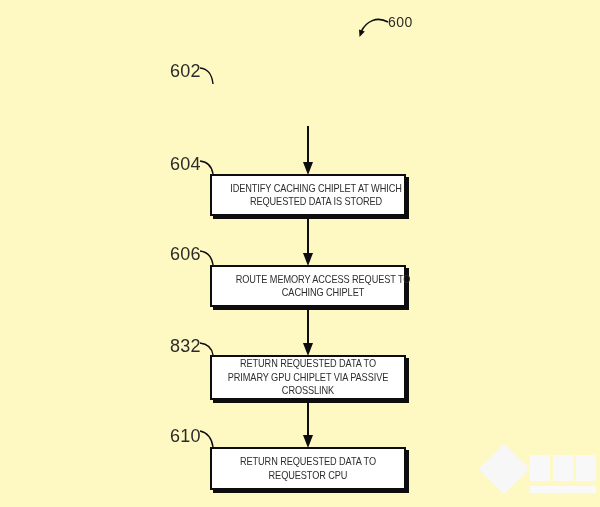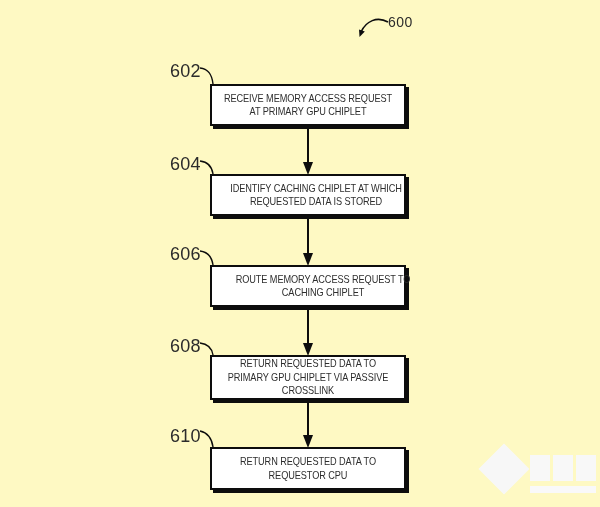--- a/index.html
+++ b/index.html
@@ -134,27 +134,23 @@
       <line x1="308" y1="400" x2="308" y2="438" stroke="#0d0d0d" stroke-width="2"></line>
       <polygon points="308,448 303,435 313,435" fill="#0d0d0d"></polygon>
     </g>
   </svg>
 
   <div class="fig-label">600</div>
 
   <div class="ref-label" style="top:61px;">602</div>
   <div class="ref-label" style="top:154px;">604</div>
   <div class="ref-label" style="top:244px;text-align:center;">606</div>
-  <div class="ref-label" style="top:336px;">608</div>
+  <div class="ref-label" style="top:336px;">832</div>
   <div class="ref-label" style="top:426px;">610</div>
 
-  <div class="step-box" style="top:84px;  height:42px;">
-    <span class="box-text">RECEIVE MEMORY ACCESS REQUEST
-AT PRIMARY GPU CHIPLET</span>
-  </div>
   <div class="step-box" style="top:174px; height:42px;padding-left:16px;">
     <span class="box-text">IDENTIFY CACHING CHIPLET AT WHICH
 REQUESTED DATA IS STORED</span>
   </div>
   <div class="step-box" style="top:265px; height:42px;padding-left:29px;">
     <span class="box-text">ROUTE MEMORY ACCESS REQUEST TO
 CACHING CHIPLET</span>
   </div>
   <div class="step-box" style="top:355px; height:45px;">
     <span class="box-text">RETURN REQUESTED DATA TO

